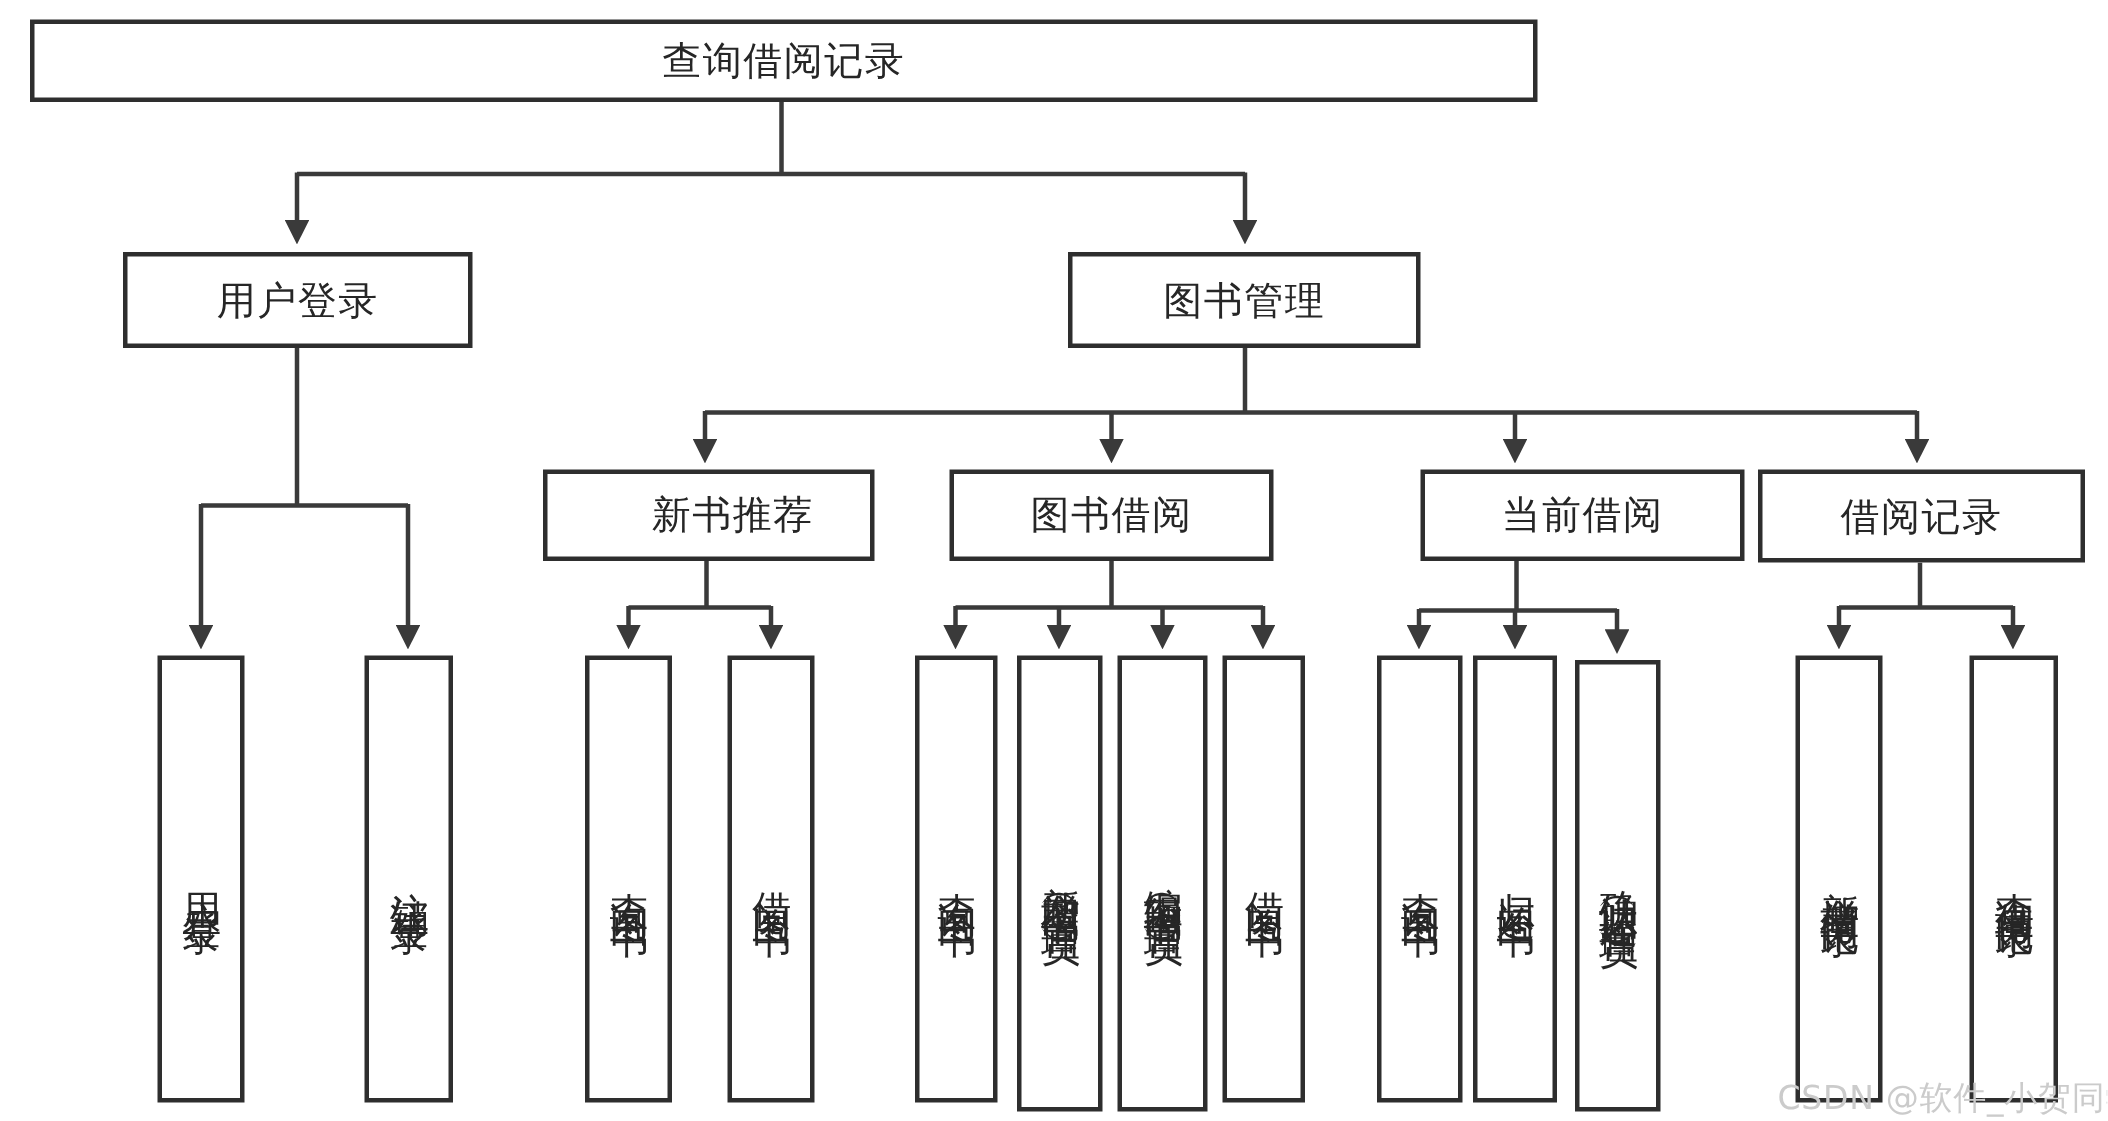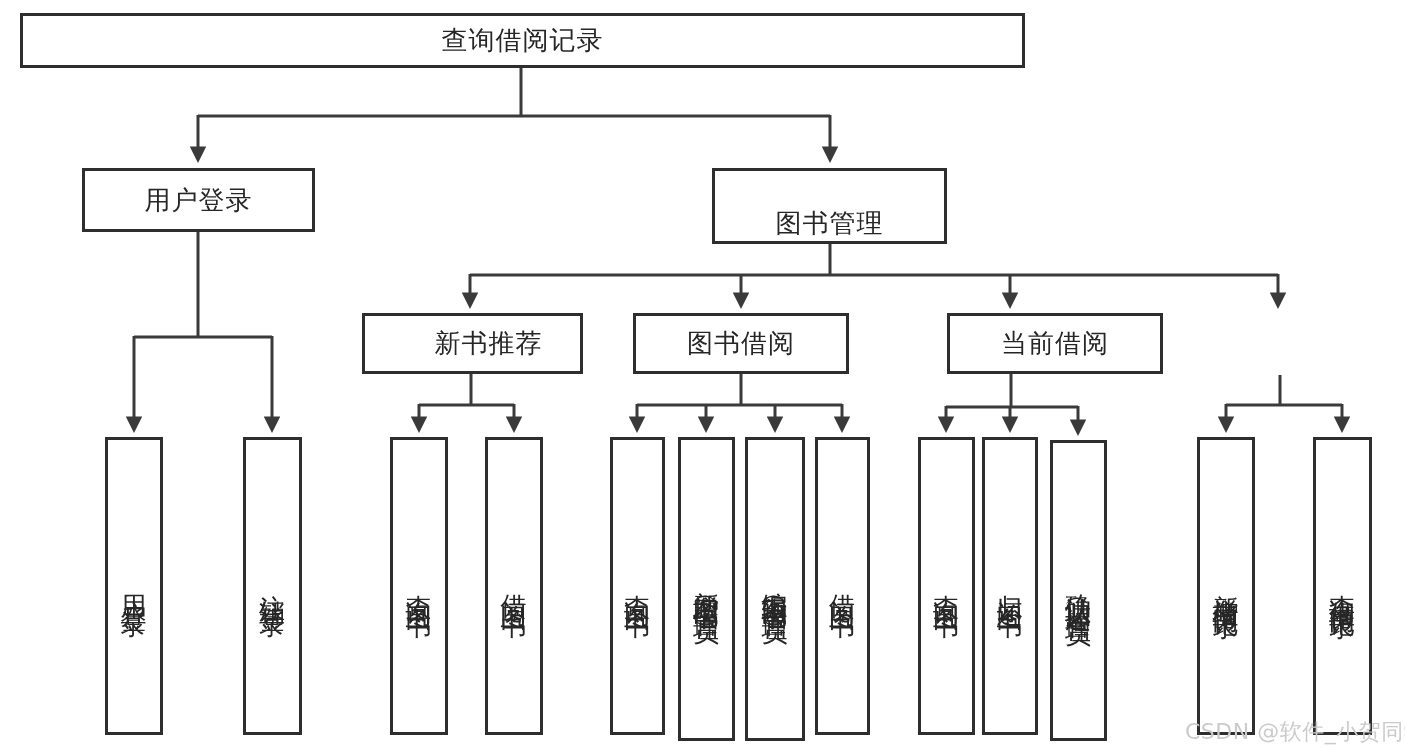--- a/index.html
+++ b/index.html
@@ -74,32 +74,35 @@
     </g>
   </svg>
 
   <div class="node hbox" style="left:20px;top:13px;width:1005px;height:55px;">
     <span>查询借阅记录</span>
   </div>
 
   <div class="node hbox" style="left:82px;top:168px;width:233px;height:64px;">
     <span>用户登录</span>
   </div>
-  <div class="node hbox" style="left:712px;top:168px;width:235px;height:76px;align-items:flex-end;">
+  <div class="node hbox" style="left:712px;top:168px;width:235px;height:64px;">
     <span>图书管理</span>
   </div>
 
   <div class="node hbox" style="left:362px;top:313px;width:221px;height:61px;padding-left:32px;">
     <span>新书推荐</span>
   </div>
   <div class="node hbox" style="left:633px;top:313px;width:216px;height:61px;">
     <span>图书借阅</span>
   </div>
   <div class="node hbox" style="left:903px;top:313px;width:216px;height:61px;margin-left:44px;">
     <span>当前借阅</span>
+  </div>
+  <div class="node hbox" style="left:1172px;top:313px;width:218px;height:62px;">
+    <span>借阅记录</span>
   </div>
 
   <div class="node vbox" style="left:105px;top:437px;width:58px;height:298px;">
     <span class="vtxt">用户登录</span>
   </div>
   <div class="node vbox" style="left:243px;top:437px;width:59px;height:298px;">
     <span class="vtxt">注销登录</span>
   </div>
 
   <div class="node vbox" style="left:390px;top:437px;width:58px;height:298px;">

